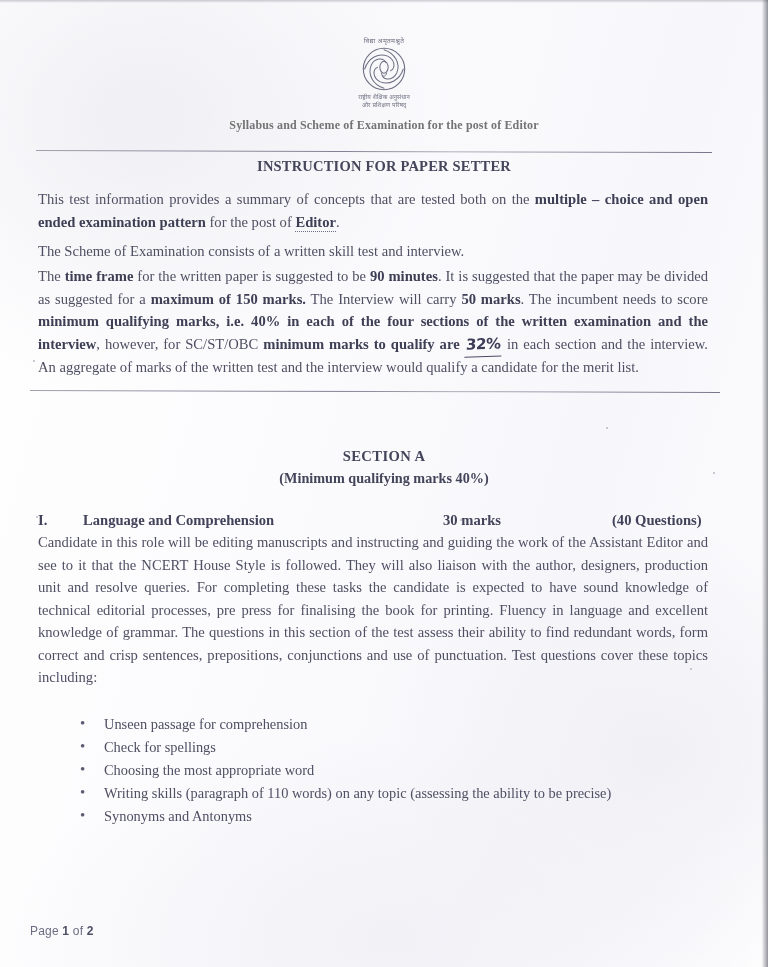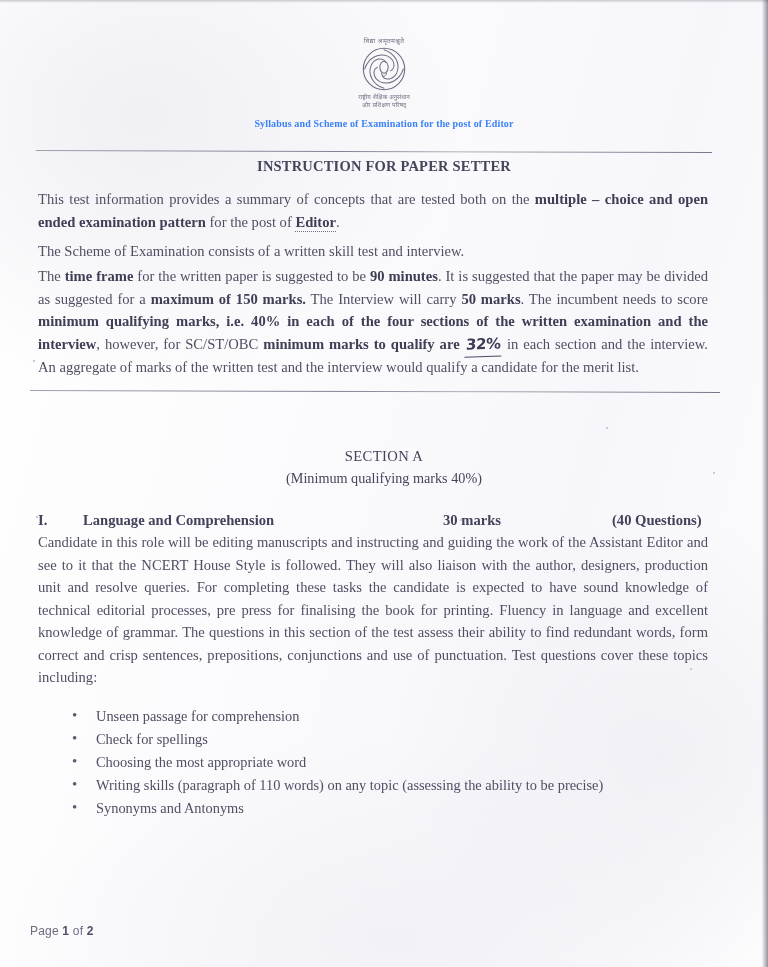--- a/index.html
+++ b/index.html
@@ -85,23 +85,23 @@
   }
   .emblem-mark { display:block; }
 
   
   .doc-title {
     position: absolute;
     left: 0; right: 0;
     top: 118px;
     text-align: center;
     font-weight: bold;
-    font-size: 10px;
+    font-size: 12px;
     letter-spacing: 0.15px;
-    color: #3b82f6;
+    color: #737373;
   }
   .rule {
     position: absolute;
     height: 1px;
     background: linear-gradient(90deg,
        rgba(130,130,148,0.75) 0%,
        rgba(110,110,130,0.85) 45%,
        rgba(125,125,145,0.6) 62%,
        rgba(105,105,126,0.9) 100%);
     transform-origin: left center;
@@ -151,21 +151,21 @@
     border-bottom: 1.4px solid #4a4a63;
     padding: 0 2px 0 1px;
     letter-spacing: -0.5px;
   }
 
   
   .section-head {
     position: absolute;
     left: 0; right: 0;
     text-align: center;
-    font-weight: normal;
+    font-weight: bold;
     color: #44445b;
   }
   .sec-a      { top: 448px; font-size: 14.6px; letter-spacing: 0.4px; }
   .sec-a-sub  { top: 470px; font-size: 14.2px; }
 
   
   .item-row {
     position: absolute;
     left: 38px;
     top: 512px;
@@ -180,21 +180,21 @@
   .item-q     { position: absolute; left: 574px; }
 
   .p4 { top: 531px; }
 
   
   .bullets {
     position: absolute;
     left: 60px;
     top: 697px;
     width: 640px;
-    margin: 8px;
+    margin: 16px;
     padding: 0;
     list-style: none;
     font-size: 14.4px;
     line-height: 23.1px;
     color: #4f4f63;
   }
   .bullets li {
     position: relative;
     padding-left: 28px;
   }

